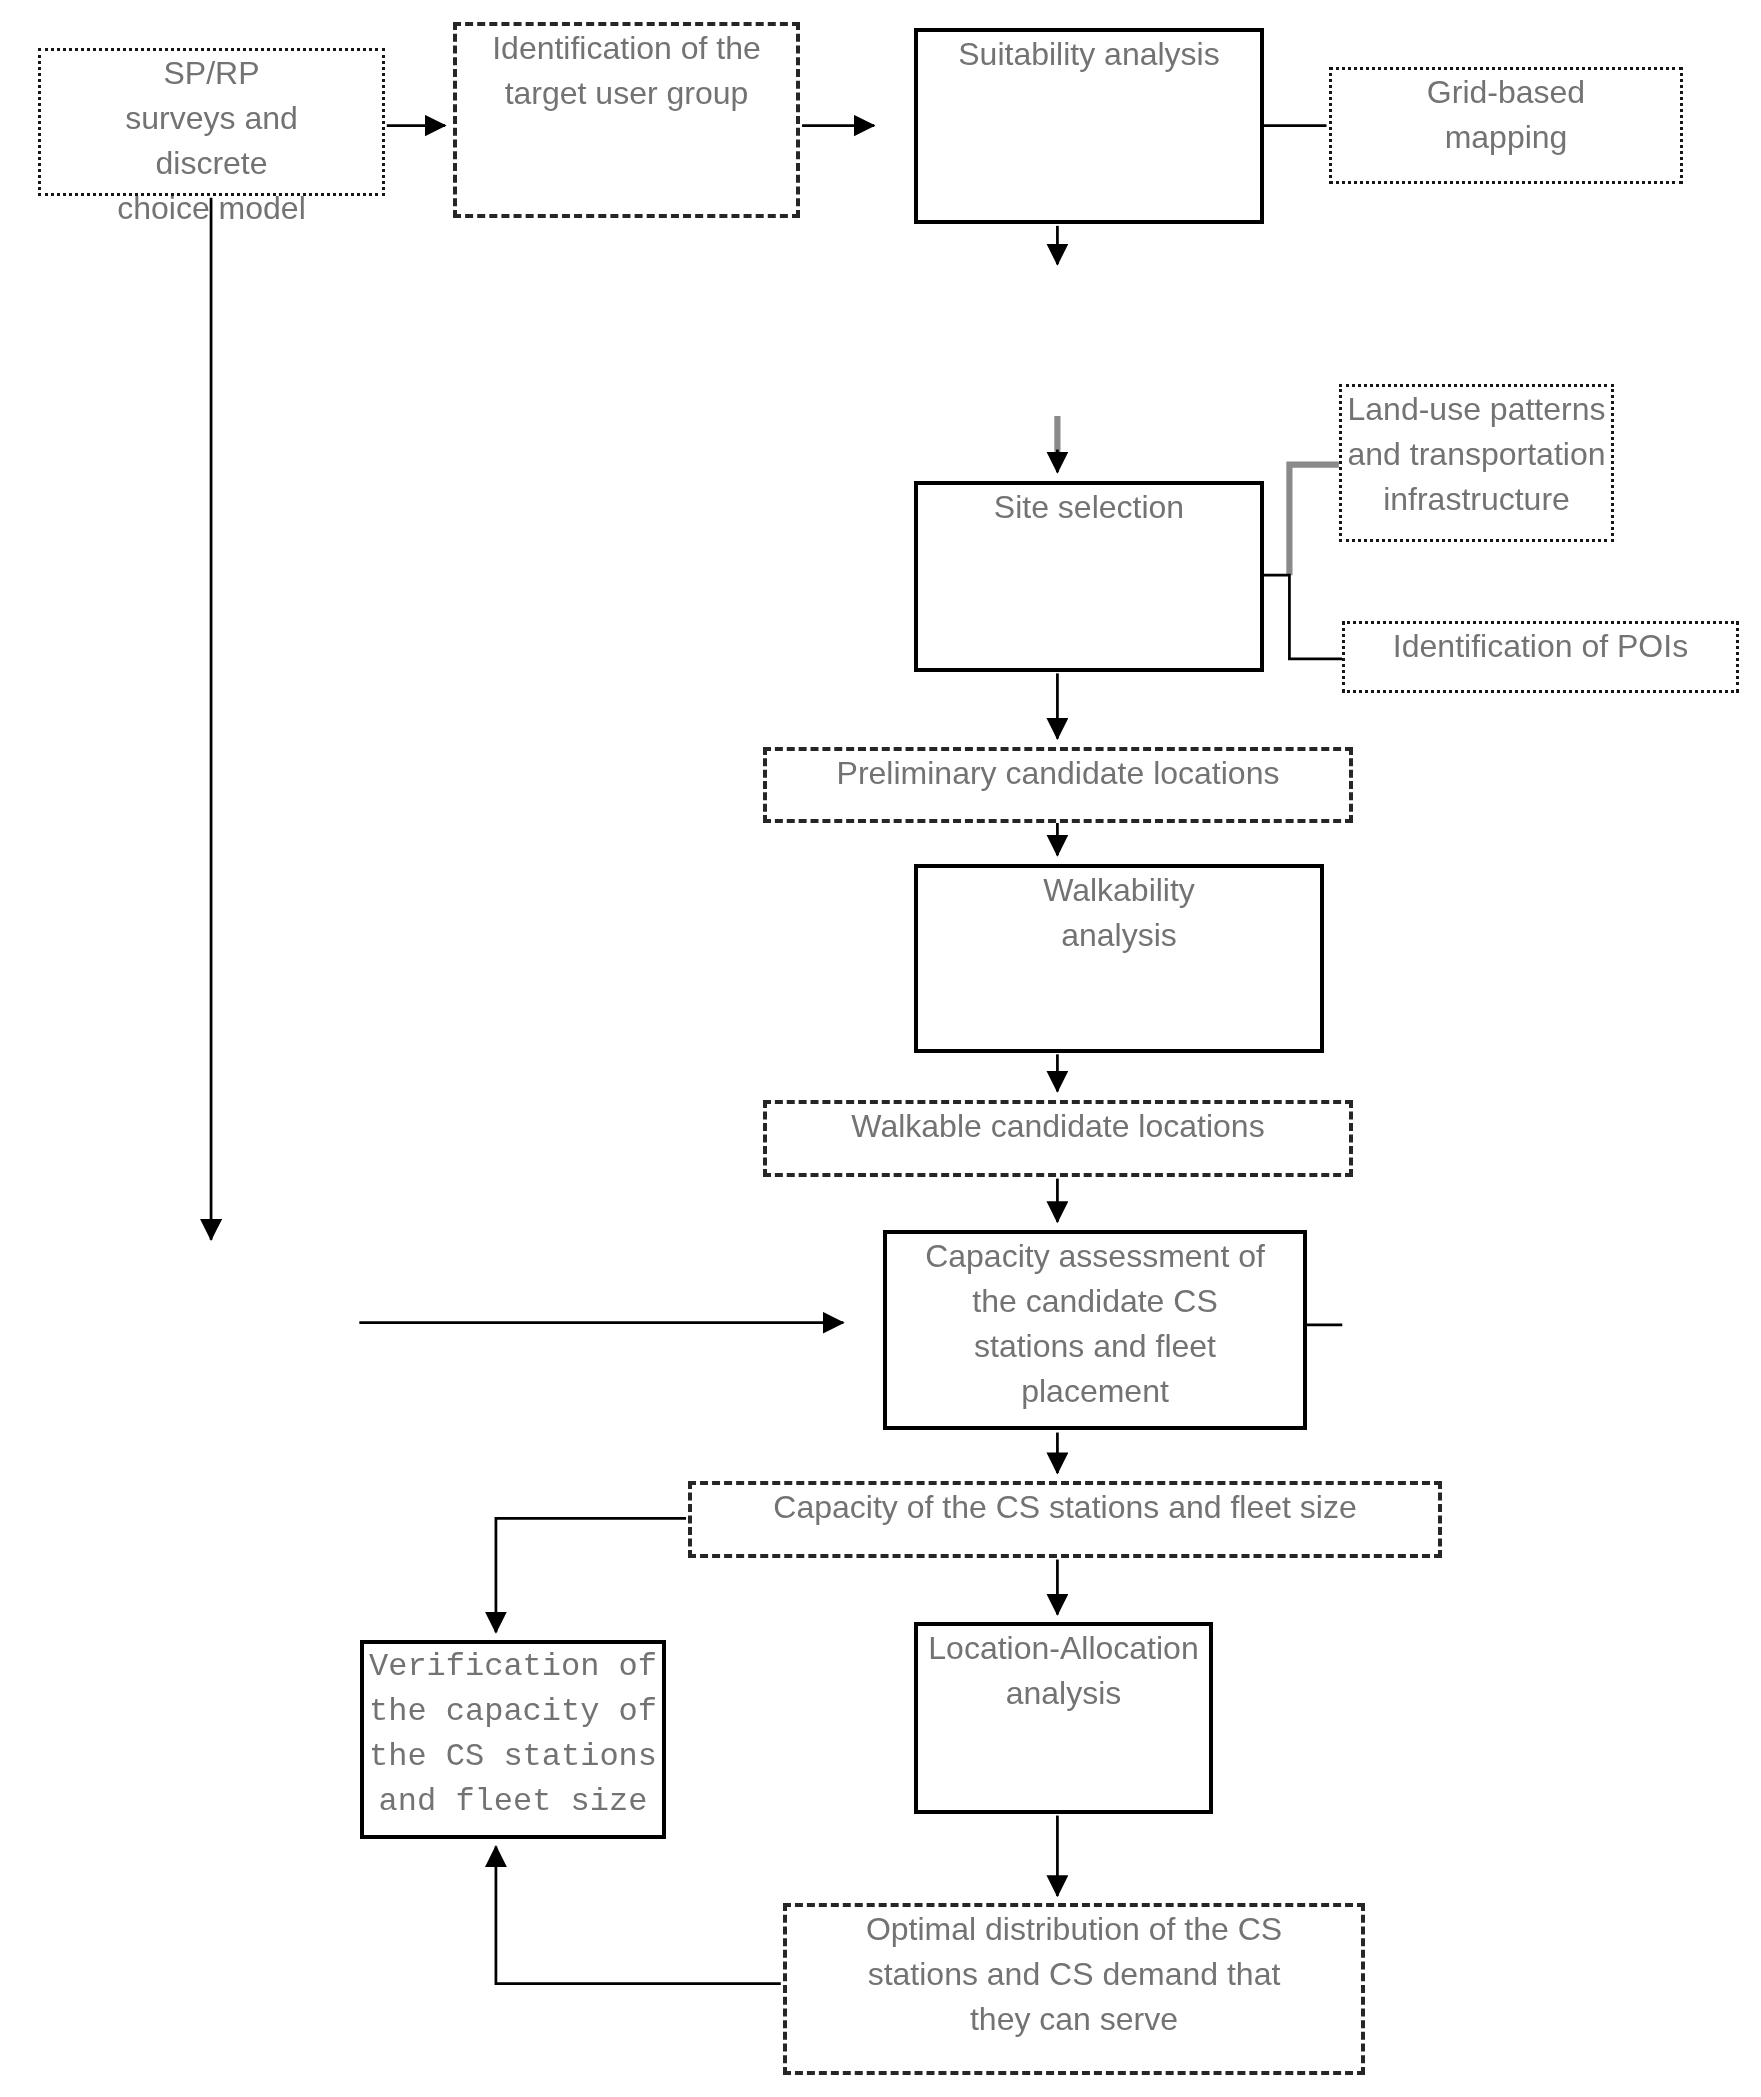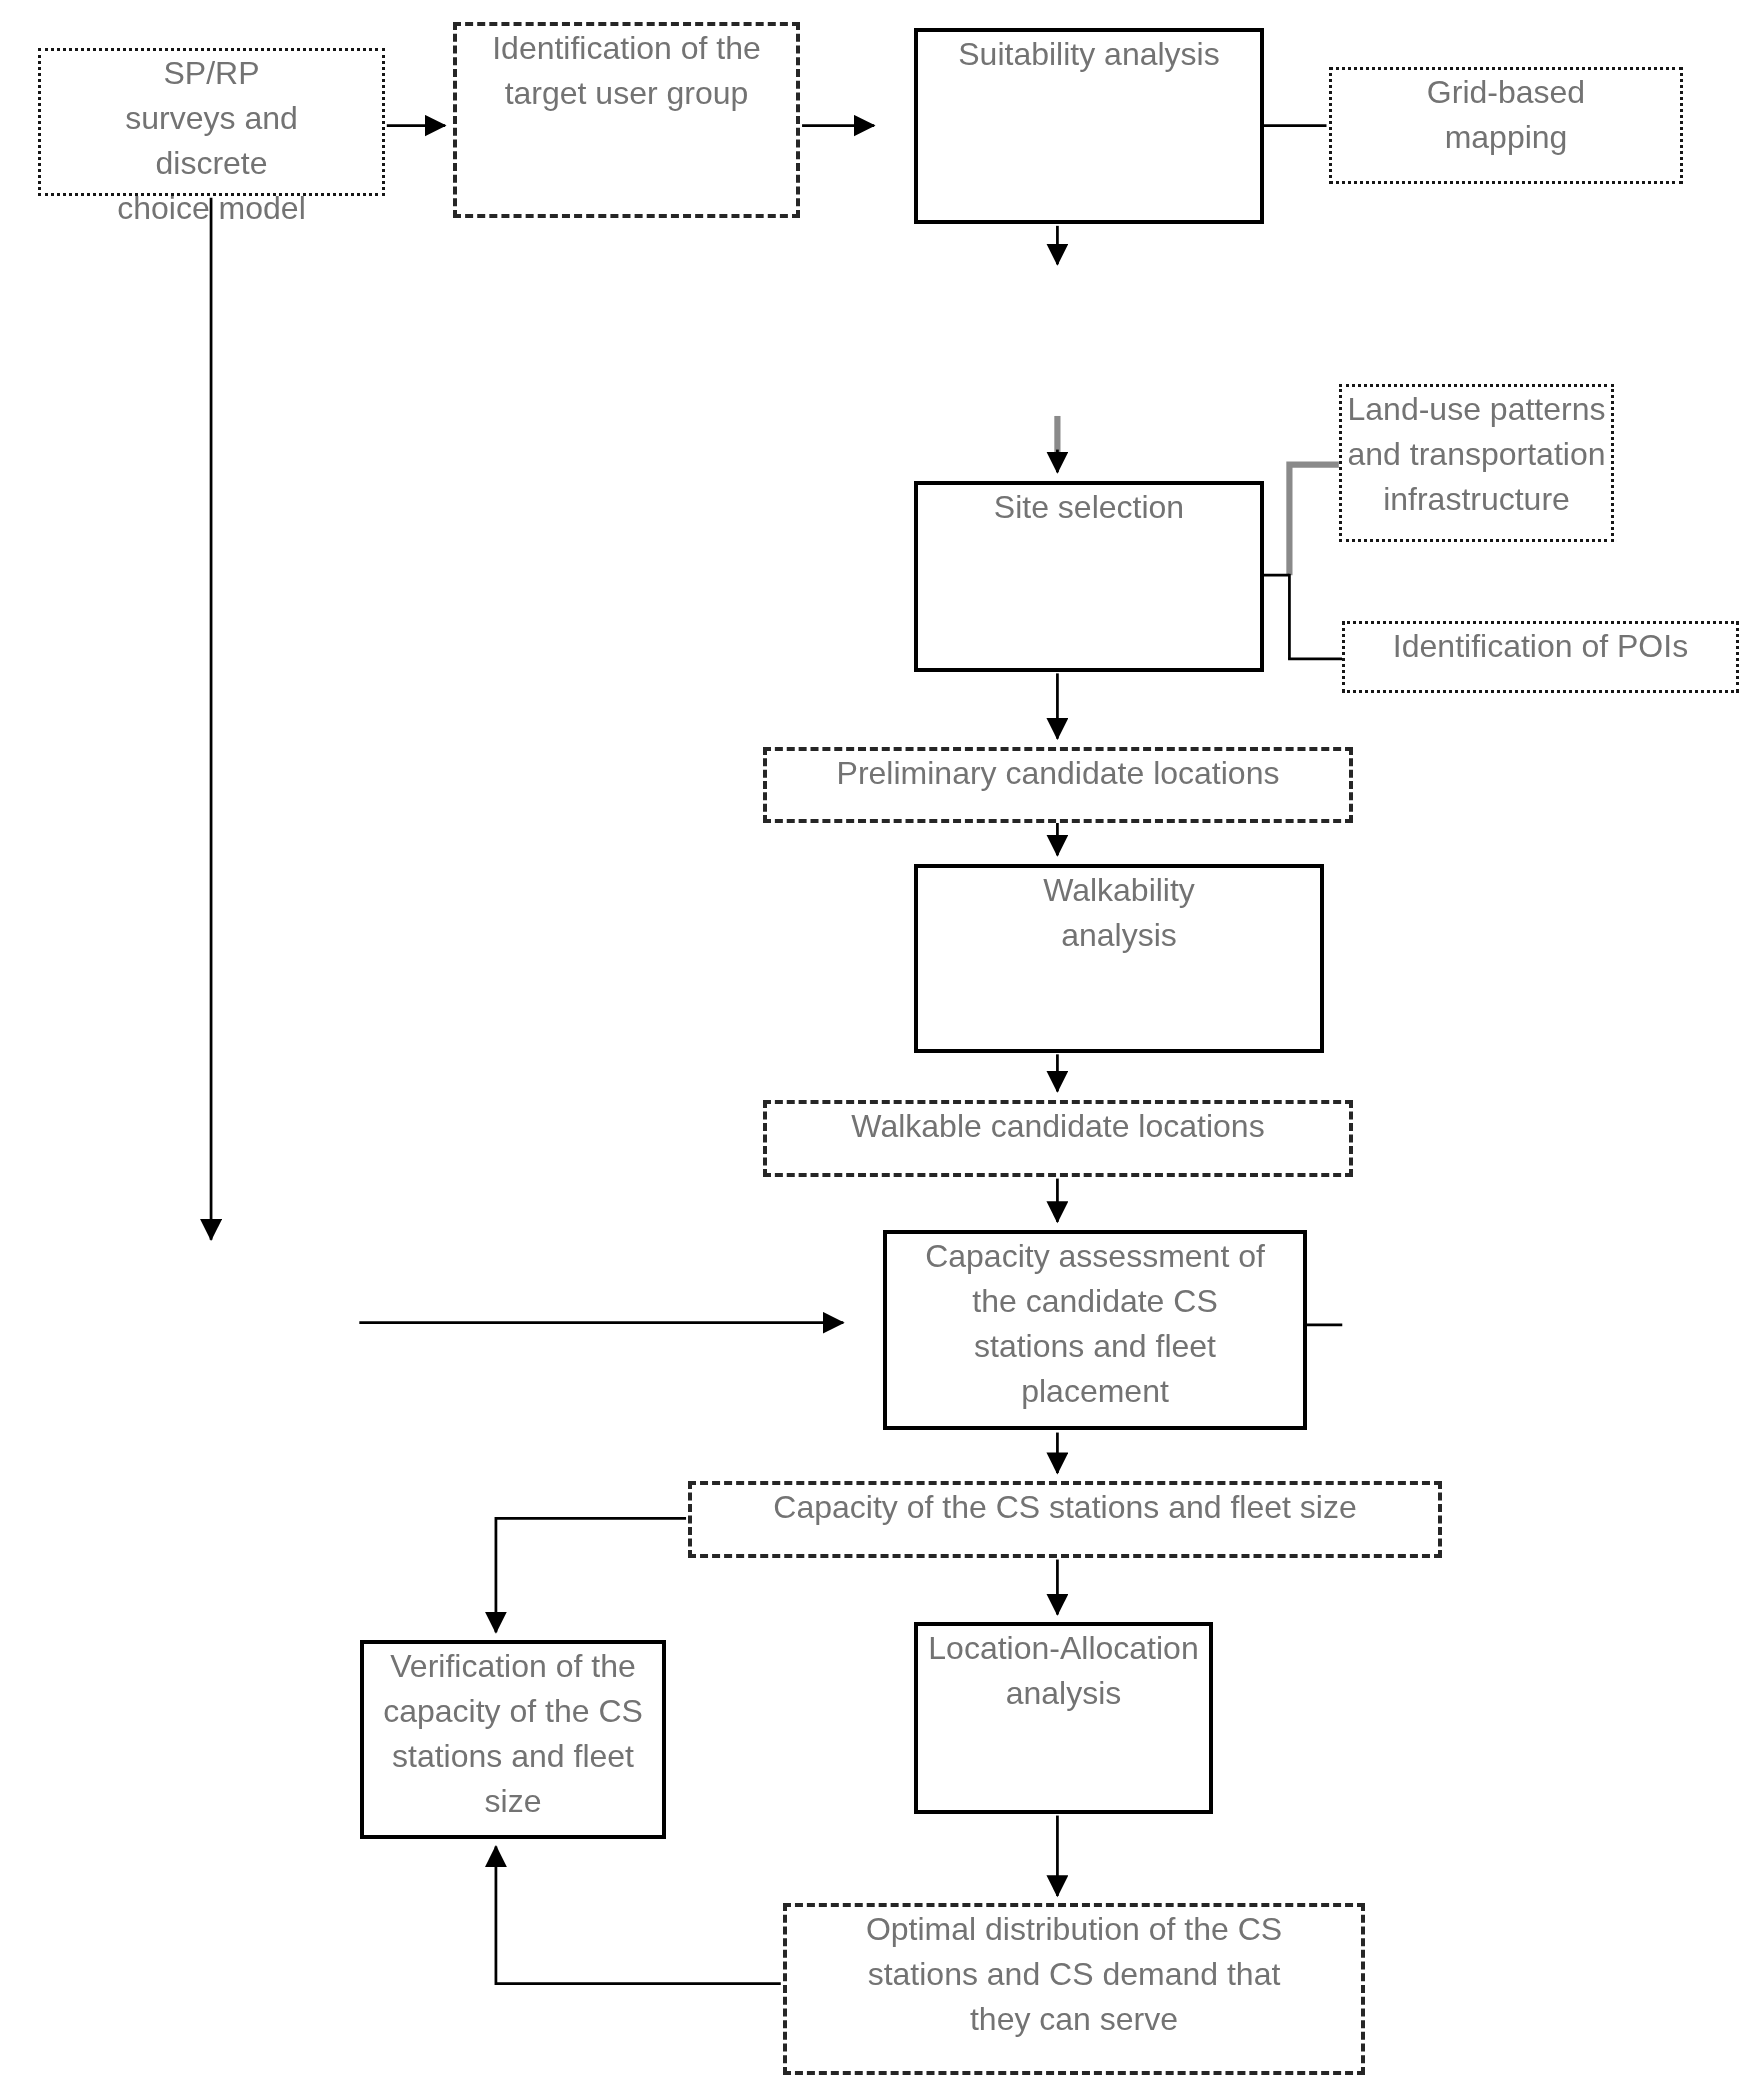--- a/index.html
+++ b/index.html
@@ -131,21 +131,21 @@
 
   <div class="node solid" style="left:851px; top:1230px; width:424px; height:200px; padding:0 31px;">
     <span>Capacity assessment of the candidate CS stations and fleet placement</span>
   </div>
 
 
   <div class="node dashed" style="left:688px; top:1481px; width:754px; height:77px;">
     <span>Capacity of the CS stations and fleet size</span>
   </div>
 
-  <div class="node solid" style="left:328px; top:1640px; width:306px; height:199px;">
+  <div class="node solid" style="left:328px; top:1640px; width:306px; height:199px;font-family:Liberation Mono, monospace;">
     <span>Verification of the capacity of the CS stations and fleet size</span>
   </div>
 
   <div class="node solid" style="left:882px; top:1622px; width:299px; height:192px;">
     <span>Location-Allocation analysis</span>
   </div>
 
   <div class="node dashed" style="left:783px; top:1903px; width:582px; height:172px; padding:0 65px;">
     <span>Optimal distribution of the CS stations and CS demand that they can serve</span>
   </div>

